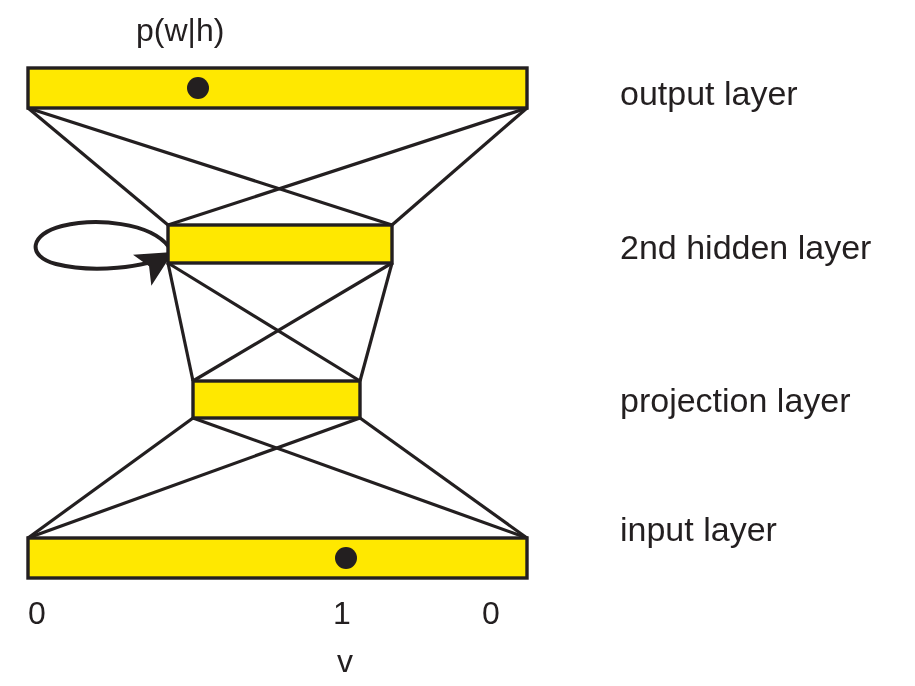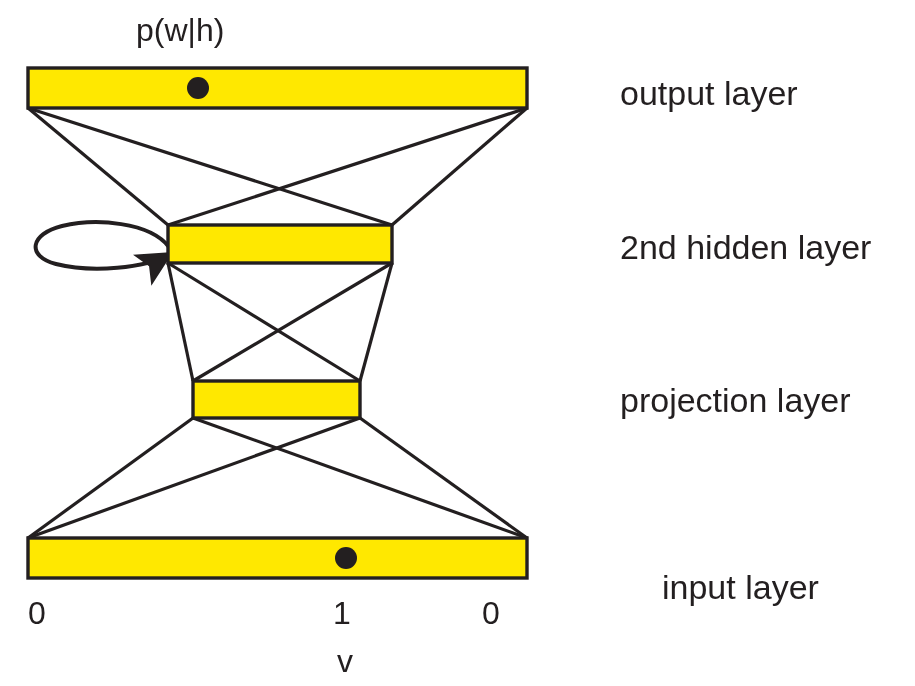--- a/index.html
+++ b/index.html
@@ -50,21 +50,21 @@
     position: absolute;
     font-size: 32px;
     line-height: 1;
     white-space: nowrap;
     color: #231f20;
     font-family: "Liberation Sans", sans-serif;
   }
   .lbl-output   { left: 620px; top: 76px; }
   .lbl-hidden   { left: 620px; top: 218px; margin-top: 12px; }
   .lbl-proj     { left: 620px; top: 383px; text-align: right; }
-  .lbl-input    { left: 620px; top: 570px; margin-left: 42px; }
+  .lbl-input    { left: 620px; top: 512px; }
   .tick-left    { left: 28px;  top: 597px; }
   .tick-mid     { left: 333px; top: 597px; }
   .tick-right   { left: 482px; top: 597px; }
   .var-v        { left: 337px; top: 645px; }
   .formula-pwh  { left: 136px; top: 14px; }
 </style>
 </head>
 <body>
 
 <div id="diagram-root">

